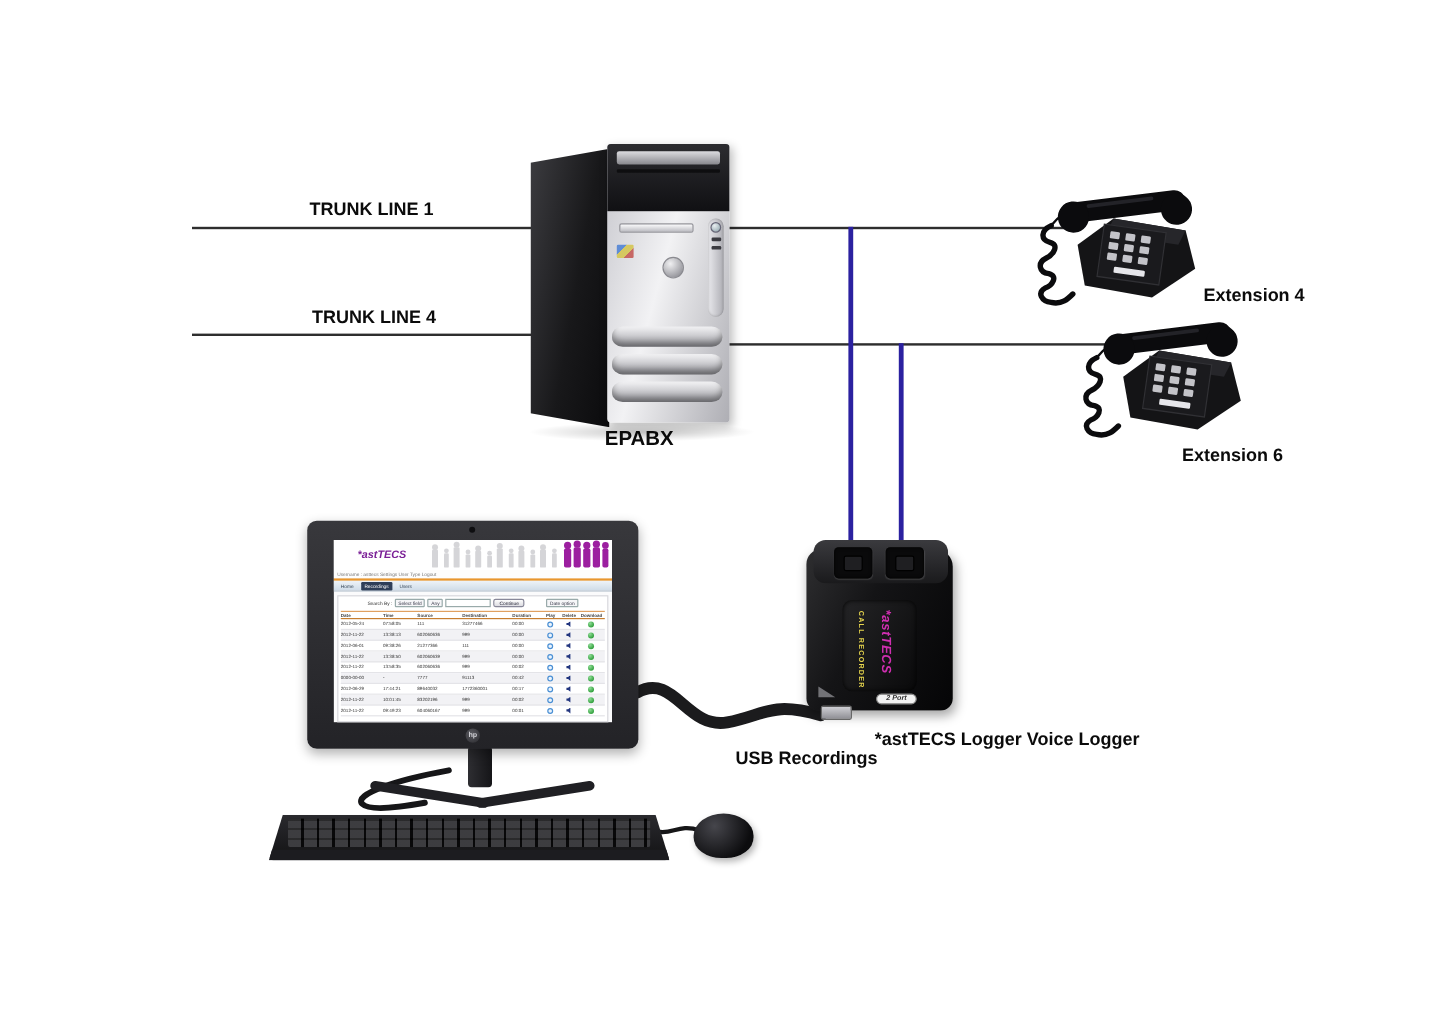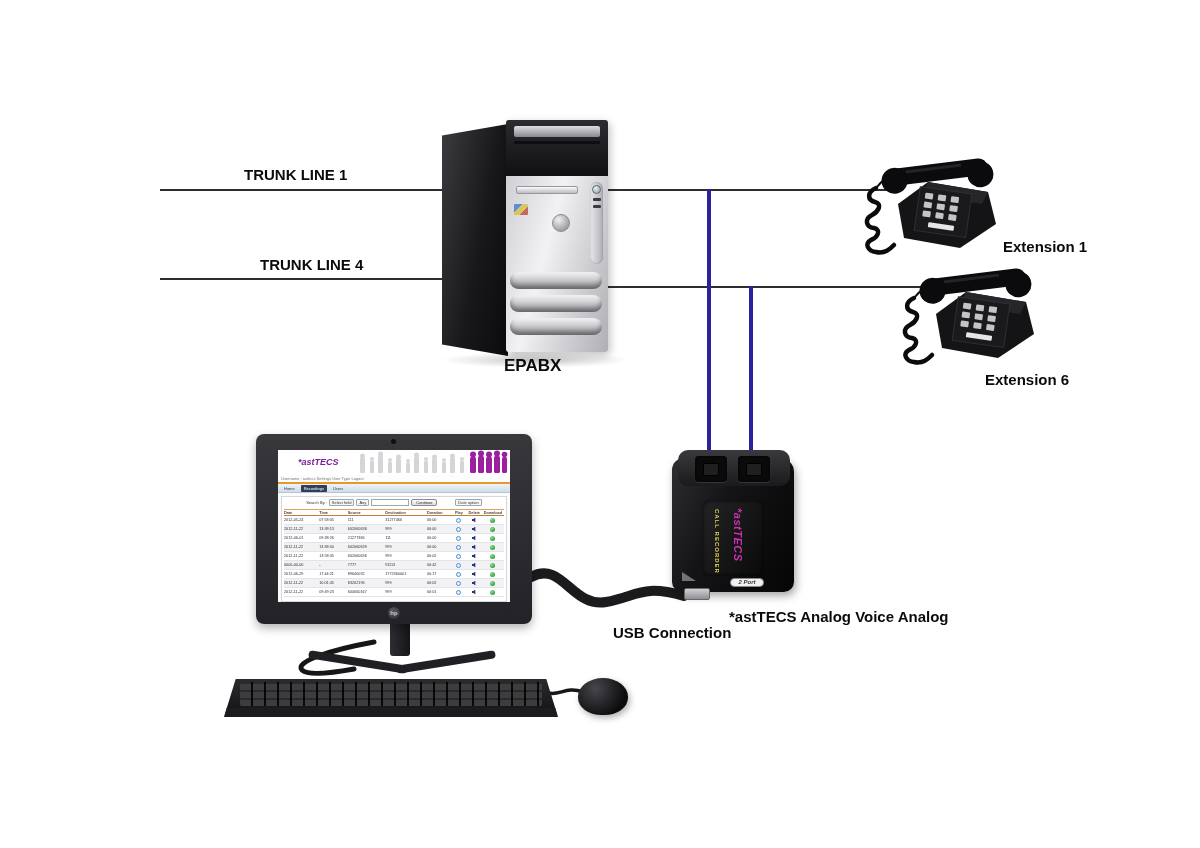--- a/index.html
+++ b/index.html
@@ -139,27 +139,27 @@
 <body>
 
 <div class="canvas">
 
   <div class="hline" style="left:160px; top:189px; width:740px;"></div>
   <div class="hline" style="left:160px; top:278px; width:290px;"></div>
   <div class="hline" style="left:606px; top:286px; width:330px;"></div>
   <div class="vline-blue" style="left:707px; top:189px; height:280px;"></div>
   <div class="vline-blue" style="left:749px; top:286px; height:183px;"></div>
 
-  <div class="dlabel" style="left:244px; top:166px;">TRUNK LINE 1</div>
+  <div class="dlabel" style="left:258px; top:166px;">TRUNK LINE 1</div>
   <div class="dlabel" style="left:260px; top:256px;">TRUNK LINE 4</div>
   <div class="dlabel big" style="left:504px; top:356px;">EPABX</div>
-  <div class="dlabel" style="left:1003px; top:238px;">Extension 1</div>
+  <div class="dlabel" style="left:1003px; top:238px;">Extension 4</div>
   <div class="dlabel" style="left:985px; top:371px;">Extension 6</div>
-  <div class="dlabel" style="left:613px; top:624px;">USB Connection</div>
-  <div class="dlabel" style="left:729px; top:608px;">*astTECS Analog Voice Analog</div>
+  <div class="dlabel" style="left:613px; top:624px;">USB Recordings</div>
+  <div class="dlabel" style="left:729px; top:608px;">*astTECS Logger Voice Logger</div>
 
   <div class="tower-shadow"></div>
   <div class="tower">
     <div class="tower-side"></div>
     <div class="tower-front">
       <div class="tower-cap">
         <div class="cd-drive"></div>
         <div class="cd-slit"></div>
       </div>
       <div class="floppy"></div>

